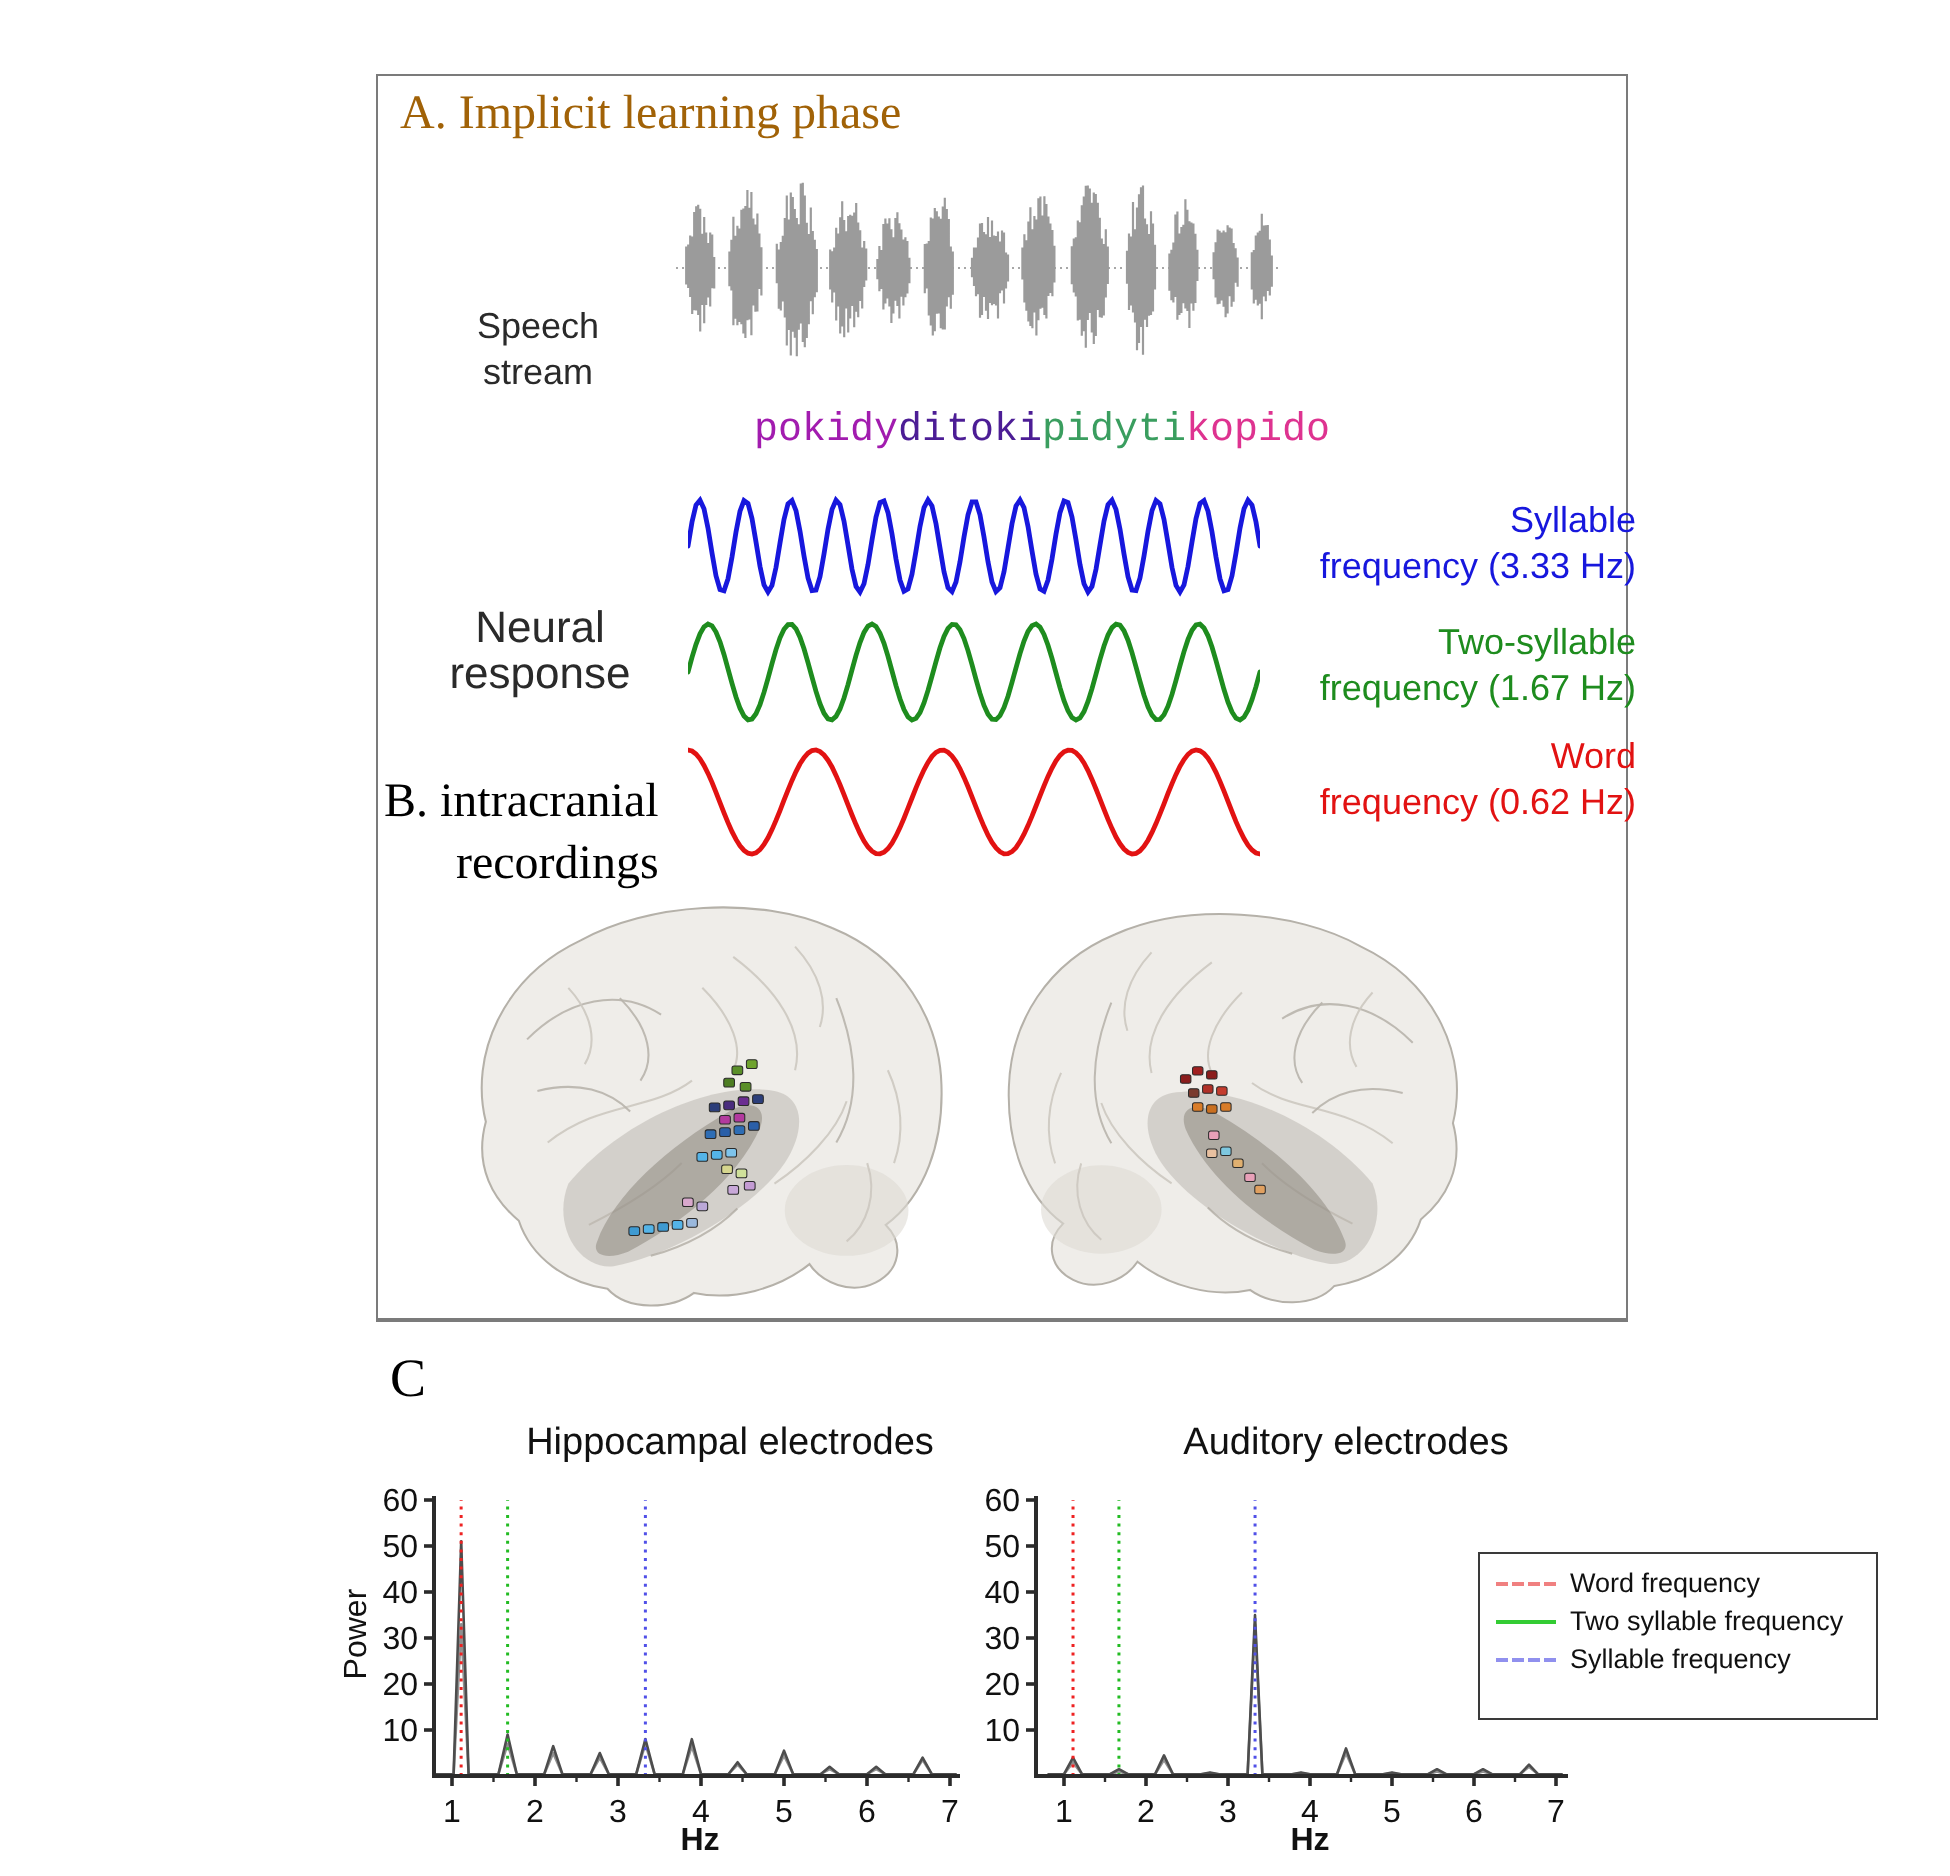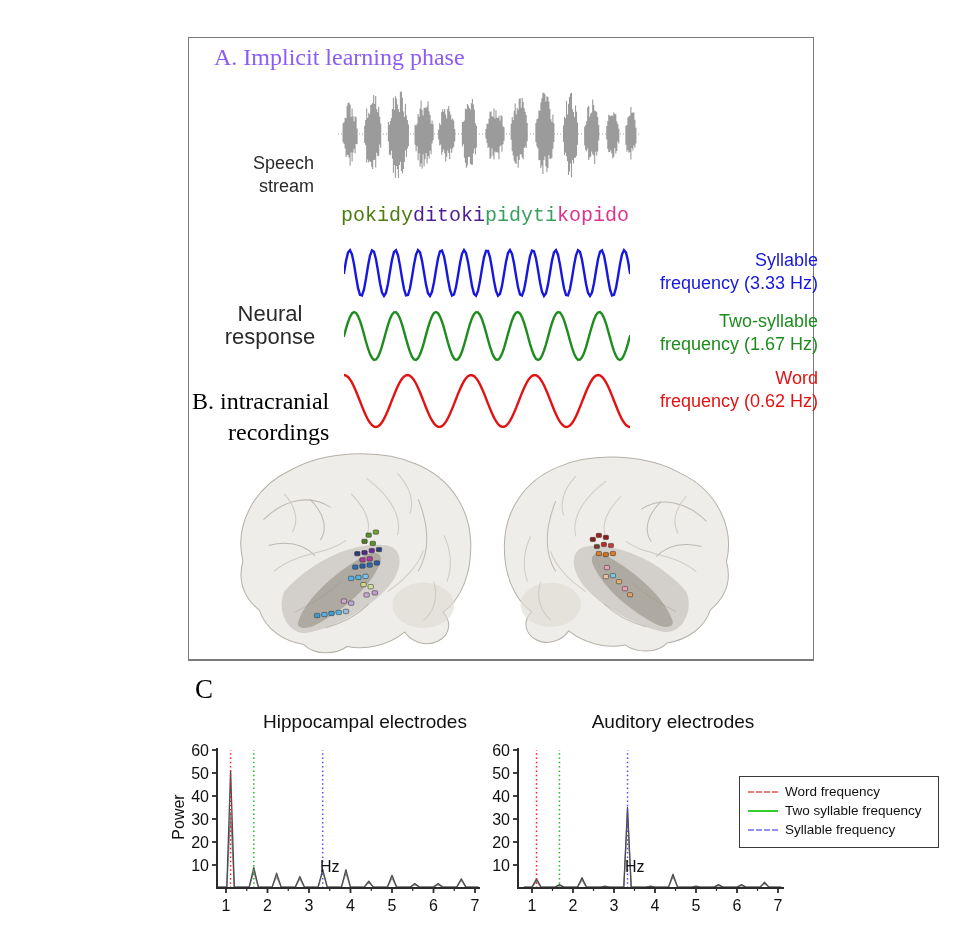--- a/index.html
+++ b/index.html
@@ -2,42 +2,42 @@
 <html><head>
 <meta charset="utf-8">
 <style>
   * { margin:0; padding:0; box-sizing:border-box; }
   body { background:#fff; font-family:"Liberation Sans", sans-serif; }
   #canvas { position:relative; width:975px; height:938px; background:#fff; overflow:hidden; }
   .abs { position:absolute; }
   .serif { font-family:"Liberation Serif", serif; }
   .mono { font-family:"Liberation Mono", "DejaVu Sans Mono", monospace; }
   #panel-box { left:188px; top:37px; width:626px; height:624px; border:1px solid #7b7b7b; border-bottom-width:2px; }
-  #heading-a { left:200px; top:44px; font-size:24px; color:#8b5cf6;margin-left:14px; }
-  #speech-label { left:224px; top:152px; width:90px; text-align:right; font-size:18px; color:#2a2a2a; line-height:23px; }
+  #heading-a { left:200px; top:44px; font-size:24px; color:#a16207; }
+  #speech-label { left:224px; top:152px; width:90px; text-align:center; font-size:18px; color:#2a2a2a; line-height:23px; }
   #speech-waveform-svg { left:338px; top:80px; }
   #syllable-string { left:341px; top:204px; font-size:20px; letter-spacing:0px; }
   #neural-label { left:222px; top:302px; width:96px; text-align:center; font-size:22px; color:#2a2a2a; line-height:23px; }
   .wave-svg { position:absolute; left:344px; }
   .wave-label { position:absolute; left:638px; width:180px; text-align:right; font-size:18px; line-height:23px; font-weight:500; }
   #heading-b { left:192px; top:386px; font-size:24px; line-height:31px; color:#000;text-align:right; }
   #brain-left-svg { left:212px; top:437px; }
   #brain-right-svg { left:490px; top:441px; }
   #label-c { left:195px; top:674px; font-size:27px; color:#000; }
   .plot-title { position:absolute; top:711px; text-align:center; font-size:19px; color:#111; }
   #title-hippo { left:243px; width:244px; }
   #title-aud { left:553px; width:240px; }
   .plot-svg { position:absolute; top:740px; }
   #plot-hippo-svg { left:168px; }
   #plot-aud-svg { left:470px; }
   #power-label { left:138px; top:808px; width:82px; text-align:center; font-size:16px; color:#111; transform:rotate(-90deg); }
-  .hz-label { position:absolute; top:858px; width:60px; font-size:16px; color:#111; }
+  .hz-label { position:absolute; top:912px; width:60px; text-align:center; font-size:16px; color:#111;font-weight:bold; }
   #hz-left { left:320px; }
   #hz-right { left:625px; }
-  #legend { left:739px; top:776px; width:200px; background:#fff; border:1px solid #3a3a3a; padding:5px 8px 8px 8px; z-index:5; }
+  #legend { left:739px; top:776px; width:200px; background:#fff; border:1px solid #3a3a3a; padding:5px 8px 20px 8px; z-index:5; }
   .legend-row { display:flex; align-items:center; gap:7px; height:19px; }
   .legend-sample { width:30px; height:0; flex:0 0 30px; }
   .legend-text { font-size:13.5px; color:#111; white-space:nowrap; }
 </style>
 </head>
 <body>
 
 <div id="canvas">
 
   <div id="panel-box" class="abs"></div>
@@ -47,21 +47,21 @@
   <div id="speech-label" class="abs">
     <div>Speech</div>
     <div>stream</div>
   </div>
 
   <svg id="speech-waveform-svg" class="abs" width="302" height="108" viewBox="0 0 302 108">
       <line x1="0" y1="54" x2="302" y2="54" stroke="#8a8a8a" stroke-width="0.8" stroke-dasharray="1 2"></line>
       <path d="M4.1 54.0L4.1 54.0M5.1 43.2L5.1 62.3M6.1 42.3L6.1 64.0M7.1 37.7L7.1 68.5M8.1 38.2L8.1 77.0M9.1 26.0L9.1 75.1M10.1 23.1L10.1 75.3M11.1 22.4L11.1 77.5M12.1 24.4L12.1 85.7M13.1 36.9L13.1 72.5M14.1 28.5L14.1 81.6M15.1 36.2L15.1 72.5M16.1 41.5L16.1 68.8M17.1 36.3L17.1 73.2M18.1 37.3L18.1 64.1M19.1 48.5L19.1 64.3M20.1 54.0L20.1 54.0M25.7 54.0L25.7 54.0M26.7 45.8L26.7 63.1M27.7 39.9L27.7 65.3M28.7 28.4L28.7 82.6M29.7 37.9L29.7 79.4M30.7 32.9L30.7 82.6M31.7 34.3L31.7 81.0M32.7 24.9L32.7 82.1M33.7 24.2L33.7 86.7M34.7 23.0L34.7 89.0M35.7 15.0L35.7 80.1M36.7 23.9L36.7 79.8M37.7 16.0L37.7 87.6M38.7 29.2L38.7 72.8M39.7 32.3L39.7 75.9M40.7 26.7L40.7 75.7M41.7 36.8L41.7 64.5M42.7 43.6L42.7 67.8M43.7 54.0L43.7 54.0M49.4 54.0L49.4 54.0M50.4 41.9L50.4 61.6M51.4 44.7L51.4 74.4M52.4 41.0L52.4 75.2M53.4 37.9L53.4 70.8M54.4 29.0L54.4 78.7M55.4 17.7L55.4 92.7M56.4 29.8L56.4 85.0M57.4 16.3L57.4 97.7M58.4 18.5L58.4 85.9M59.4 24.5L59.4 88.9M60.4 29.0L60.4 98.1M61.4 32.1L61.4 84.9M62.4 11.7L62.4 81.7M63.4 11.4L63.4 91.0M64.4 17.7L64.4 93.6M65.4 31.4L65.4 89.0M66.4 37.0L66.4 82.1M67.4 23.8L67.4 70.6M68.4 35.5L68.4 77.1M69.4 39.9L69.4 68.6M70.4 44.5L70.4 66.1M71.4 54.0L71.4 54.0M76.1 54.0L76.1 54.0M77.1 44.8L77.1 64.8M78.1 45.6L78.1 71.2M79.1 43.7L79.1 66.3M80.1 33.9L80.1 80.2M81.1 36.7L81.1 73.3M82.1 28.6L82.1 86.8M83.1 20.6L83.1 83.3M84.1 30.0L84.1 88.6M85.1 35.6L85.1 74.2M86.1 28.0L86.1 86.3M87.1 27.4L87.1 79.2M88.1 27.9L88.1 73.0M89.1 26.2L89.1 83.6M90.1 21.5L90.1 75.9M91.1 31.3L91.1 78.6M92.1 35.1L92.1 70.5M93.1 43.7L93.1 74.2M94.1 40.5L94.1 63.5M95.1 44.3L95.1 60.3M96.1 54.0L96.1 54.0M99.7 54.0L99.7 54.0M100.7 49.5L100.7 59.6M101.7 43.0L101.7 65.6M102.7 45.0L102.7 64.5M103.7 32.0L103.7 74.8M104.7 29.3L104.7 71.8M105.7 31.8L105.7 69.3M106.7 29.1L106.7 73.2M107.7 34.6L107.7 81.5M108.7 38.6L108.7 76.8M109.7 29.0L109.7 70.4M110.7 26.1L110.7 73.0M111.7 31.6L111.7 79.3M112.7 34.7L112.7 68.4M113.7 39.7L113.7 72.7M114.7 38.6L114.7 68.6M115.7 40.5L115.7 66.7M116.7 48.9L116.7 61.6M117.7 54.0L117.7 54.0M123.4 54.0L123.4 54.0M124.4 42.0L124.4 66.6M125.4 41.8L125.4 64.2M126.4 40.5L126.4 77.8M127.4 28.7L127.4 82.8M128.4 29.3L128.4 87.8M129.4 24.0L129.4 85.6M130.4 25.6L130.4 76.9M131.4 28.3L131.4 76.8M132.4 29.4L132.4 84.1M133.4 23.3L133.4 84.7M134.4 18.9L134.4 84.7M135.4 24.5L135.4 73.3M136.4 29.5L136.4 68.6M137.4 43.3L137.4 74.4M138.4 45.8L138.4 67.4M139.4 54.0L139.4 54.0M147.0 54.0L147.0 54.0M148.0 48.9L148.0 58.6M149.0 43.8L149.0 63.0M150.0 43.7L150.0 68.1M151.0 38.8L151.0 67.1M152.0 31.8L152.0 78.9M153.0 31.5L153.0 77.5M154.0 36.0L154.0 68.5M155.0 37.1L155.0 75.4M156.0 28.5L156.0 79.5M157.0 38.5L157.0 71.5M158.0 30.2L158.0 72.6M159.0 37.8L159.0 72.0M160.0 38.0L160.0 72.7M161.0 35.7L161.0 79.2M162.0 40.7L162.0 66.6M163.0 35.3L163.0 65.2M164.0 36.2L164.0 71.7M165.0 46.2L165.0 64.2M166.0 47.2L166.0 60.8M167.0 54.0L167.0 54.0M172.2 54.0L172.2 54.0M173.2 43.8L173.2 59.8M174.2 37.1L174.2 71.3M175.2 40.1L175.2 75.4M176.2 30.8L176.2 80.7M177.2 23.6L177.2 83.0M178.2 34.6L178.2 84.1M179.2 28.0L179.2 76.3M180.2 29.8L180.2 87.7M181.2 19.1L181.2 80.1M182.2 18.3L182.2 74.4M183.2 27.8L183.2 73.9M184.2 18.1L184.2 77.5M185.2 22.0L185.2 79.2M186.2 28.3L186.2 68.0M187.2 31.8L187.2 66.5M188.2 35.0L188.2 68.1M189.2 42.9L189.2 61.3M190.2 54.0L190.2 54.0M196.9 54.0L196.9 54.0M197.9 43.1L197.9 62.1M198.9 39.3L198.9 66.2M199.9 38.6L199.9 68.2M200.9 30.2L200.9 80.3M201.9 31.1L201.9 79.9M202.9 22.6L202.9 87.9M203.9 18.3L203.9 85.6M204.9 12.9L204.9 93.9M205.9 12.8L205.9 80.0M206.9 14.3L206.9 76.5M207.9 21.4L207.9 86.3M208.9 16.2L208.9 92.0M209.9 17.0L209.9 88.0M210.9 21.4L210.9 75.0M211.9 28.9L211.9 78.6M212.9 39.3L212.9 78.9M213.9 42.0L213.9 77.7M214.9 34.6L214.9 68.8M215.9 43.2L215.9 62.0M216.9 54.0L216.9 54.0M224.5 54.0L224.5 54.0M225.5 45.4L225.5 61.9M226.5 36.8L226.5 75.0M227.5 38.3L227.5 72.8M228.5 21.0L228.5 76.3M229.5 34.6L229.5 81.2M230.5 23.7L230.5 95.1M231.5 17.1L231.5 91.5M232.5 13.6L232.5 83.5M233.5 12.8L233.5 97.4M234.5 29.2L234.5 79.9M235.5 32.1L235.5 83.5M236.5 37.0L236.5 77.9M237.5 25.6L237.5 77.5M238.5 31.8L238.5 75.7M239.5 42.4L239.5 64.7M240.5 54.0L240.5 54.0M245.7 54.0L245.7 54.0M246.7 46.7L246.7 65.4M247.7 44.9L247.7 70.1M248.7 41.2L248.7 71.2M249.7 27.3L249.7 68.5M250.7 25.8L250.7 79.9M251.7 36.8L251.7 77.5M252.7 33.5L252.7 76.5M253.7 32.4L253.7 71.6M254.7 19.6L254.7 74.2M255.7 24.9L255.7 75.5M256.7 30.6L256.7 84.0M257.7 31.3L257.7 71.7M258.7 31.7L258.7 75.4M259.7 36.9L259.7 71.5M260.7 44.9L260.7 60.5M261.7 54.0L261.7 54.0M267.8 54.0L267.8 54.0M268.8 46.1L268.8 59.6M269.8 41.1L269.8 68.7M270.8 34.8L270.8 72.1M271.8 35.4L271.8 71.9M272.8 36.3L272.8 70.3M273.8 35.2L273.8 73.4M274.8 36.1L274.8 78.6M275.8 32.6L275.8 76.7M276.8 33.7L276.8 68.1M277.8 34.3L277.8 73.4M278.8 41.5L278.8 70.9M279.8 44.1L279.8 61.4M280.8 48.8L280.8 63.4M281.8 54.0L281.8 54.0M286.9 54.0L286.9 54.0M287.9 46.1L287.9 64.7M288.9 45.0L288.9 71.7M289.9 37.7L289.9 69.9M290.9 36.3L290.9 72.8M291.9 35.4L291.9 71.9M292.9 26.9L292.9 79.6M293.9 32.8L293.9 68.3M294.9 32.6L294.9 70.6M295.9 32.5L295.9 65.5M296.9 39.8L296.9 67.7M297.9 47.7L297.9 63.4M298.9 54.0L298.9 54.0" stroke="#9b9b9b" stroke-width="1.1" fill="none"></path>
     </svg>
 
-  <div id="syllable-string" class="abs mono"><span style="color: #4d7c0f;">pokidy</span><span style="color: #4c1d95;">ditoki</span><span style="color: rgb(58, 158, 95); margin-top: 20px;">pidyti</span><span style="color: rgb(222, 51, 144);">kopido</span></div>
+  <div id="syllable-string" class="abs mono"><span style="color: #a21caf; margin-left: 36px;">pokidy</span><span style="color: #4c1d95;">ditoki</span><span style="color: rgb(58, 158, 95); margin-top: 20px;">pidyti</span><span style="color: rgb(222, 51, 144);">kopido</span></div>
 
   <div id="neural-label" class="abs">
     <div>Neural</div>
     <div>response</div>
   </div>
 
   <svg class="wave-svg" id="wave-0" style="top:246px" width="286" height="54" viewBox="0 0 286 54">
       <path d="M0 27.0L2 15.0L4 6.5L6 4.1L8 8.4L10 18.1L12 30.5L14 41.9L16 48.8L18 49.4L20 43.4L22 32.5L24 20.0L26 9.6L28 4.3L30 5.7L32 13.3L34 25.0L36 37.2L38 46.5L40 50.0L42 46.7L44 37.7L46 25.5L48 13.7L50 5.9L52 4.2L54 9.3L56 19.6L58 32.0L60 43.0L62 49.3L64 49.0L66 42.3L68 31.0L70 18.6L72 8.7L74 4.1L76 6.3L78 14.6L80 26.5L82 38.6L84 47.2L86 50.0L88 45.9L90 36.3L92 24.0L94 12.5L96 5.3L98 4.5L100 10.3L102 21.0L104 33.5L106 44.0L108 49.6L110 48.5L112 41.1L114 29.5L116 17.2L118 7.8L120 4.0L122 7.0L124 15.9L126 28.0L128 39.9L130 47.9L132 49.8L134 45.0L136 34.9L138 22.5L140 11.4L142 4.9L144 4.9L146 11.4L148 22.5L150 34.9L152 45.0L154 49.8L156 47.9L158 39.9L160 28.0L162 15.9L164 7.0L166 4.0L168 7.8L170 17.2L172 29.5L174 41.1L176 48.5L178 49.6L180 44.0L182 33.5L184 21.0L186 10.3L188 4.5L190 5.3L192 12.5L194 24.0L196 36.3L198 45.9L200 50.0L202 47.2L204 38.6L206 26.5L208 14.6L210 6.3L212 4.1L214 8.7L216 18.6L218 31.0L220 42.3L222 49.0L224 49.3L226 43.0L228 32.0L230 19.6L232 9.3L234 4.2L236 5.9L238 13.7L240 25.5L242 37.7L244 46.7L246 50.0L248 46.5L250 37.2L252 25.0L254 13.3L256 5.7L258 4.3L260 9.6L262 20.0L264 32.5L266 43.4L268 49.4L270 48.8L272 41.9L274 30.5L276 18.1L278 8.4L280 4.1L282 6.5L284 15.0L286 27.0" stroke="#1717dd" stroke-width="2.4" fill="none" stroke-linecap="round"></path>
     </svg>
   <div class="wave-label" style="top:249px; color:#1717dd">

